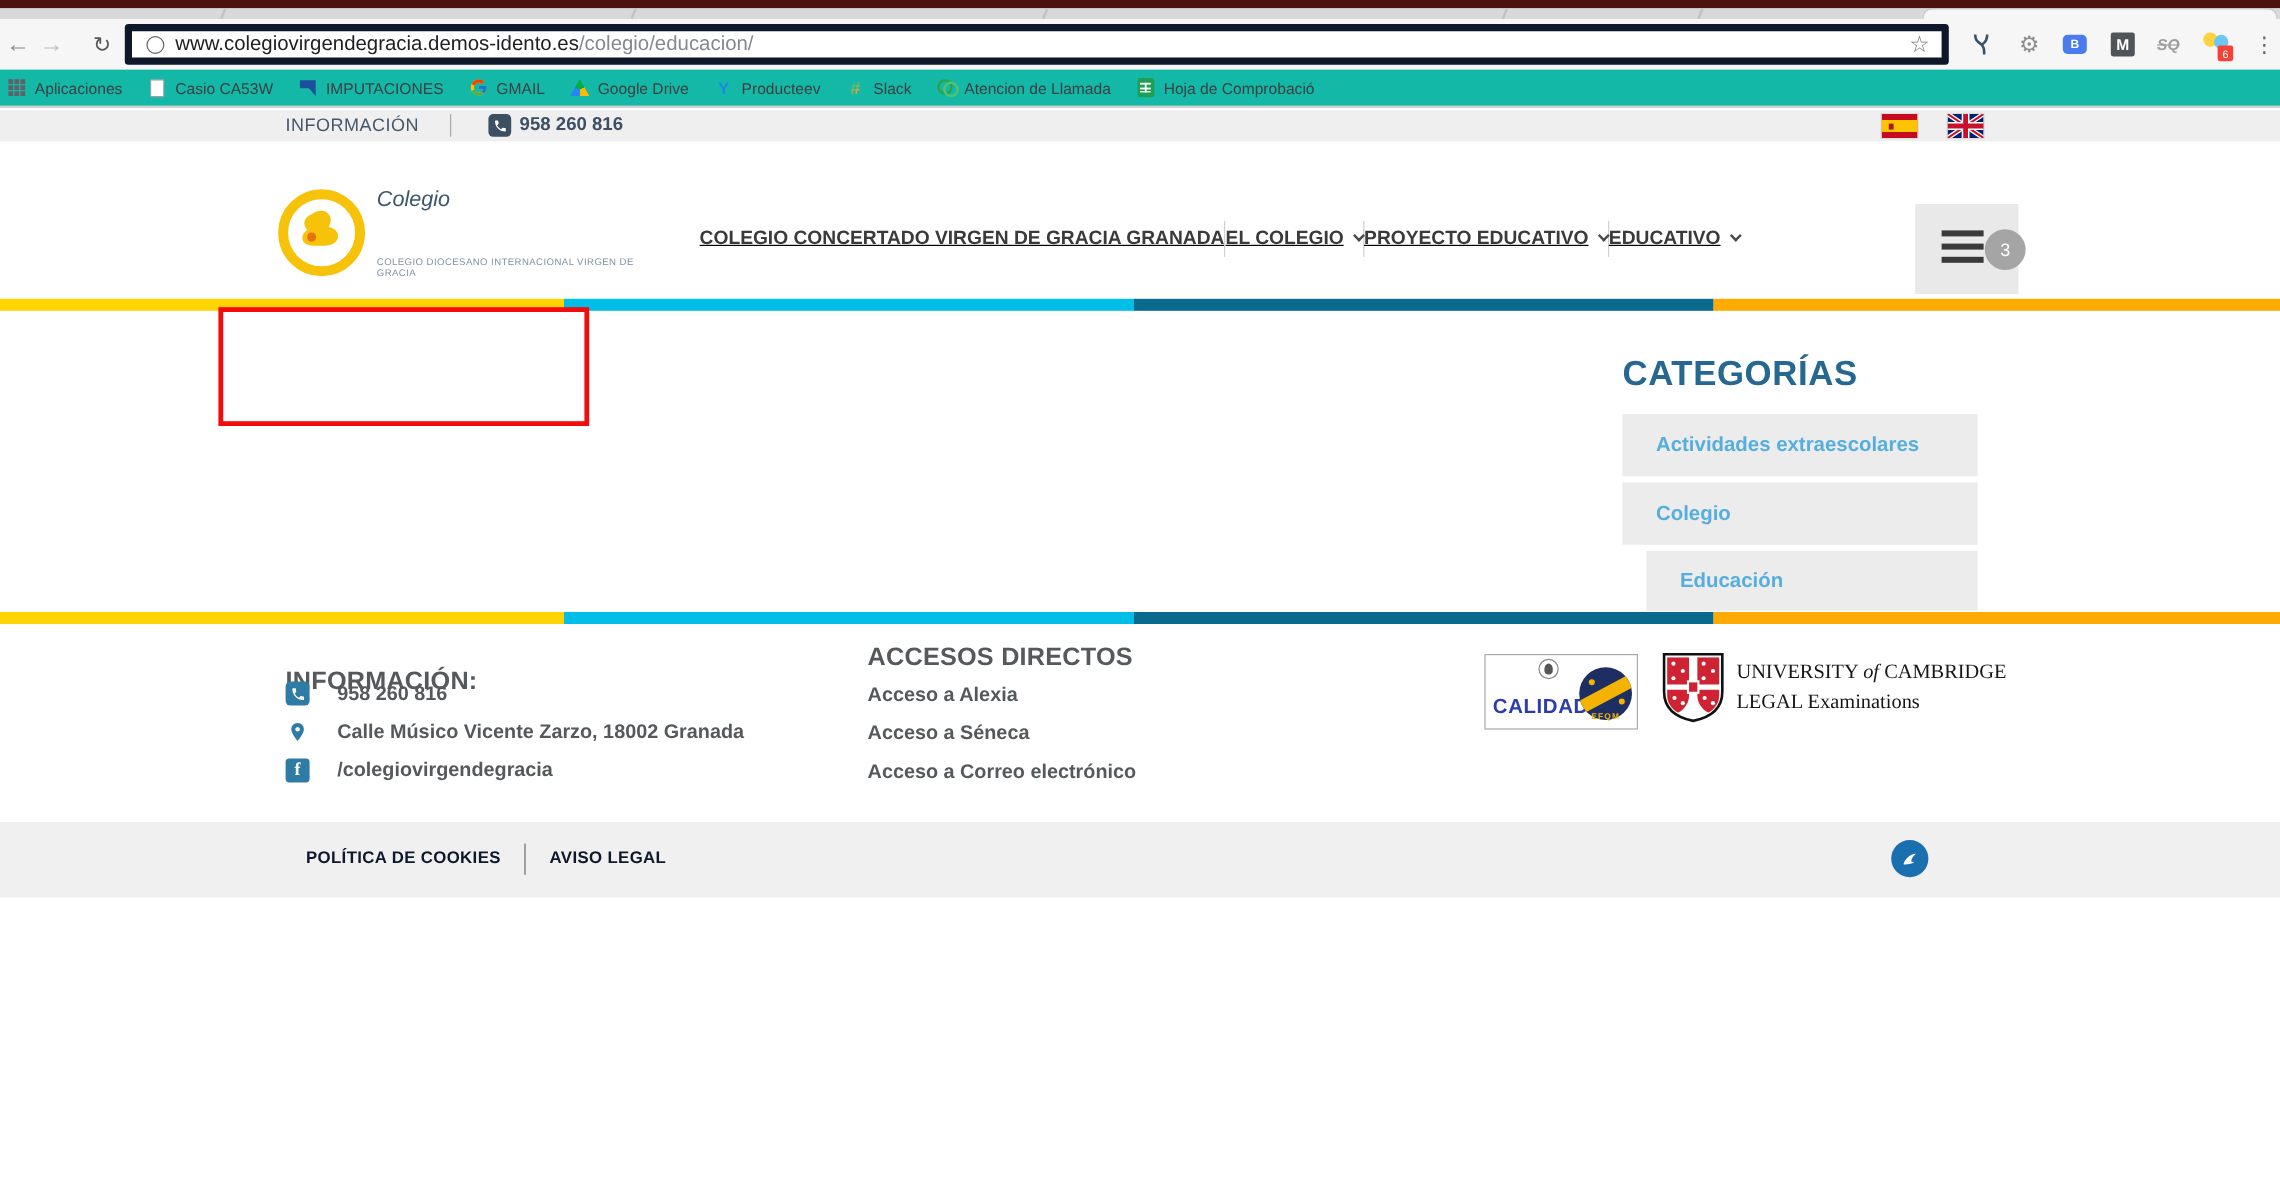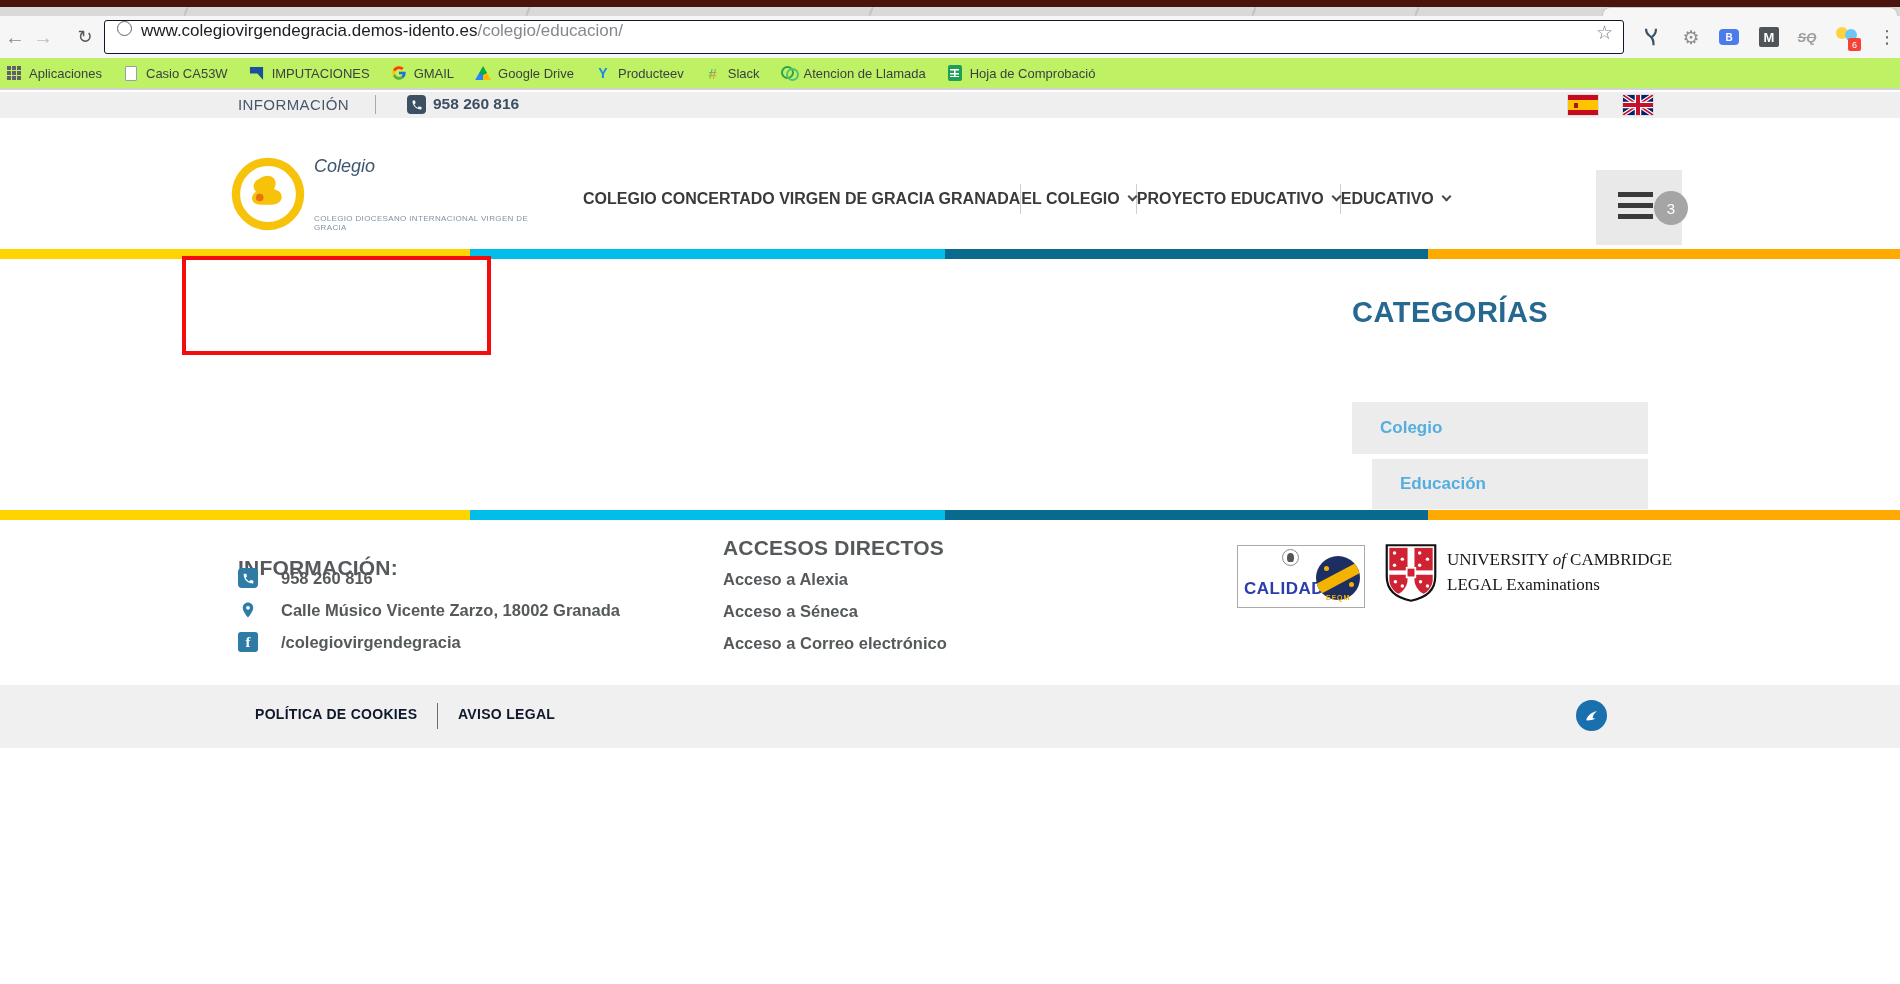--- a/index.html
+++ b/index.html
@@ -13,39 +13,39 @@
 
   
   .titlebar{left:0;top:0;width:1900px;height:7px;background:#4b120e;}
   .tabstrip{left:0;top:7px;width:1900px;height:9px;background:#d9d9d9;}
   .tab-active{position:absolute;left:1602px;top:0;width:296px;height:9px;background:#f6f6f6;border-radius:8px 8px 0 0;border:1px solid #c9c9c9;border-bottom:none;}
   .tab-slant{position:absolute;top:0;width:2px;height:9px;background:#c2c2c2;transform:rotate(22deg);}
   .toolbar{left:0;top:16px;width:1900px;height:42px;background:#f6f6f6;}
   .navbtn{position:absolute;top:4px;width:26px;height:34px;display:flex;align-items:center;justify-content:center;font-size:20px;color:#8a8a8a;}
   .navbtn.fwd{color:#bdbdbd;}
   .navbtn.reload{color:#595959;font-size:18px;}
-  .addressbar{position:absolute;left:104px;top:4px;width:1520px;height:34px;background:#fff;border:1px solid #0f172a;border-radius:3px;display:flex;}
+  .addressbar{position:absolute;left:104px;top:4px;width:1520px;height:34px;background:#fff;border:6px solid #0f172a;border-radius:3px;display:flex;align-items:center;}
   .info-circ{width:15px;height:15px;border:1.5px solid #5f6368;border-radius:50%;margin-left:12px;display:flex;align-items:center;justify-content:center;font-size:10px;color:#5f6368;font-family:"Liberation Serif",serif;font-style:italic;}
   .urltext{margin-left:9px;font-size:17px;color:#202124;white-space:nowrap;}
   .urlpath{color:#84898f;}
   .star{margin-left:auto;margin-right:10px;font-size:19px;color:#757575;}
   .extbox{position:absolute;top:4px;width:26px;height:34px;display:flex;align-items:center;justify-content:center;}
   .gear-glyph{font-size:19px;color:#8f8f8f;}
   .tag-ext{width:20px;height:16px;background:#4b7bec;border-radius:4px;color:#fff;font-size:10px;font-weight:bold;display:flex;align-items:center;justify-content:center;}
   .m-ext{width:20px;height:20px;background:#4f5458;color:#fff;font-weight:bold;font-size:13px;display:flex;align-items:center;justify-content:center;border-radius:2px;}
   .m-ext::before{content:"M";}
   .sq-ext{font-size:13px;font-weight:bold;color:#9e9e9e;text-decoration:line-through;font-style:italic;}
   .sq-ext::before{content:"SQ";}
   .bulbs{position:relative;width:24px;height:24px;}
   .bulb{position:absolute;width:12px;height:12px;border-radius:50%;}
   .bulb.y{left:1px;top:2px;background:#ffd23e;}
   .bulb.b{left:10px;top:4px;background:#6ec6f5;}
   .bulb-badge{position:absolute;right:-2px;bottom:-2px;min-width:13px;height:13px;background:#f44336;border-radius:2px;color:#fff;font-size:9px;display:flex;align-items:center;justify-content:center;padding:0 1px;}
   .dots{font-size:18px;color:#5f6368;letter-spacing:0;}
-  .bookmarksbar{left:0;top:58px;width:1900px;height:32px;background:#bef264;border-bottom:2px solid #d2d2d2;display:flex;align-items:center;padding-left:6px;gap:21px;}
+  .bookmarksbar{left:0;top:58px;width:1900px;height:32px;background:#14b8a6;border-bottom:2px solid #d2d2d2;display:flex;align-items:center;padding-left:6px;gap:21px;}
   .bm{display:flex;align-items:center;gap:7px;font-size:13px;color:#3c4043;white-space:nowrap;}
   .bm-ic{width:16px;height:16px;display:flex;align-items:center;justify-content:center;flex:0 0 auto;}
   .apps-grid{width:14px;height:14px;background:
     linear-gradient(#5f6368,#5f6368) 0 0/4px 4px,
     linear-gradient(#5f6368,#5f6368) 5px 0/4px 4px,
     linear-gradient(#5f6368,#5f6368) 10px 0/4px 4px,
     linear-gradient(#5f6368,#5f6368) 0 5px/4px 4px,
     linear-gradient(#5f6368,#5f6368) 5px 5px/4px 4px,
     linear-gradient(#5f6368,#5f6368) 10px 5px/4px 4px,
     linear-gradient(#5f6368,#5f6368) 0 10px/4px 4px,
@@ -73,21 +73,21 @@
   .ti-phone{position:absolute;left:433px;top:3px;font-size:15.5px;font-weight:bold;color:#3d4f63;}
   .flag{position:absolute;top:3px;width:30px;height:20px;box-shadow:0 0 0 1px #ddd;}
 
   
   .header{left:0;top:118px;width:1900px;height:131px;background:#fff;}
   .logo-wrap{position:absolute;left:230px;top:36px;width:300px;height:84px;cursor:pointer;}
   .logo-circ{position:absolute;left:0;top:2px;}
   .logo-top{position:absolute;left:84px;top:2px;font-style:italic;font-size:18px;color:#3d566e;}
   .logo-name{position:absolute;left:82px;top:20px;font-style:italic;font-weight:bold;font-size:28px;color:#3d566e;}
   .logo-tag{position:absolute;left:84px;top:60px;font-size:8px;letter-spacing:.35px;color:#8292a5;}
-  .mainnav{position:absolute;left:583px;top:62px;height:38px;display:flex;align-items:center;gap:0;}
+  .mainnav{position:absolute;left:583px;top:62px;height:38px;display:flex;align-items:center;gap:0;text-decoration:underline;}
   .nav-item{display:flex;align-items:center;font-size:16px;font-weight:bold;color:#3a3a3a;white-space:nowrap;cursor:pointer;}
   .chev{width:7px;height:7px;border-right:2px solid #4a4a4a;border-bottom:2px solid #4a4a4a;transform:rotate(45deg);margin-left:9px;margin-top:-5px;}
   .nav-sep{width:1px;height:30px;background:#cfcfcf;}
   .burger-box{position:absolute;left:1596px;top:52px;width:86px;height:75px;background:#e9e9e9;cursor:pointer;}
   .burger-bar{position:absolute;left:22px;width:35px;height:5px;background:#3a3a3a;}
   .burger-badge{position:absolute;left:58px;top:21px;width:34px;height:34px;border-radius:50%;background:#a5a5a5;color:#fff;font-size:15px;display:flex;align-items:center;justify-content:center;}
 
   
   .stripe{left:0;width:1900px;height:10px;}
   .seg{position:absolute;top:0;height:10px;}
@@ -315,20 +315,23 @@
   <div class="abs stripe" style="top:249px">
     <div class="seg seg1"></div>
       <div class="seg seg2"></div>
       <div class="seg seg3"></div>
       <div class="seg seg4"></div>
   </div>
 
   <div class="abs red-box"></div>
 
   <div class="abs cat-title">CATEGORÍAS</div>
+  <div class="abs cat-item" style="top:345px">
+      <span>Actividades extraescolares</span>
+    </div>
   <div class="abs cat-item" style="top:402px">
       <span>Colegio</span>
     </div>
   <div class="abs cat-item indent" style="top:459px;height:50px">
       <span>Educación</span>
     </div>
 
   <div class="abs stripe" style="top:510px">
     <div class="seg seg1"></div>
       <div class="seg seg2"></div>

